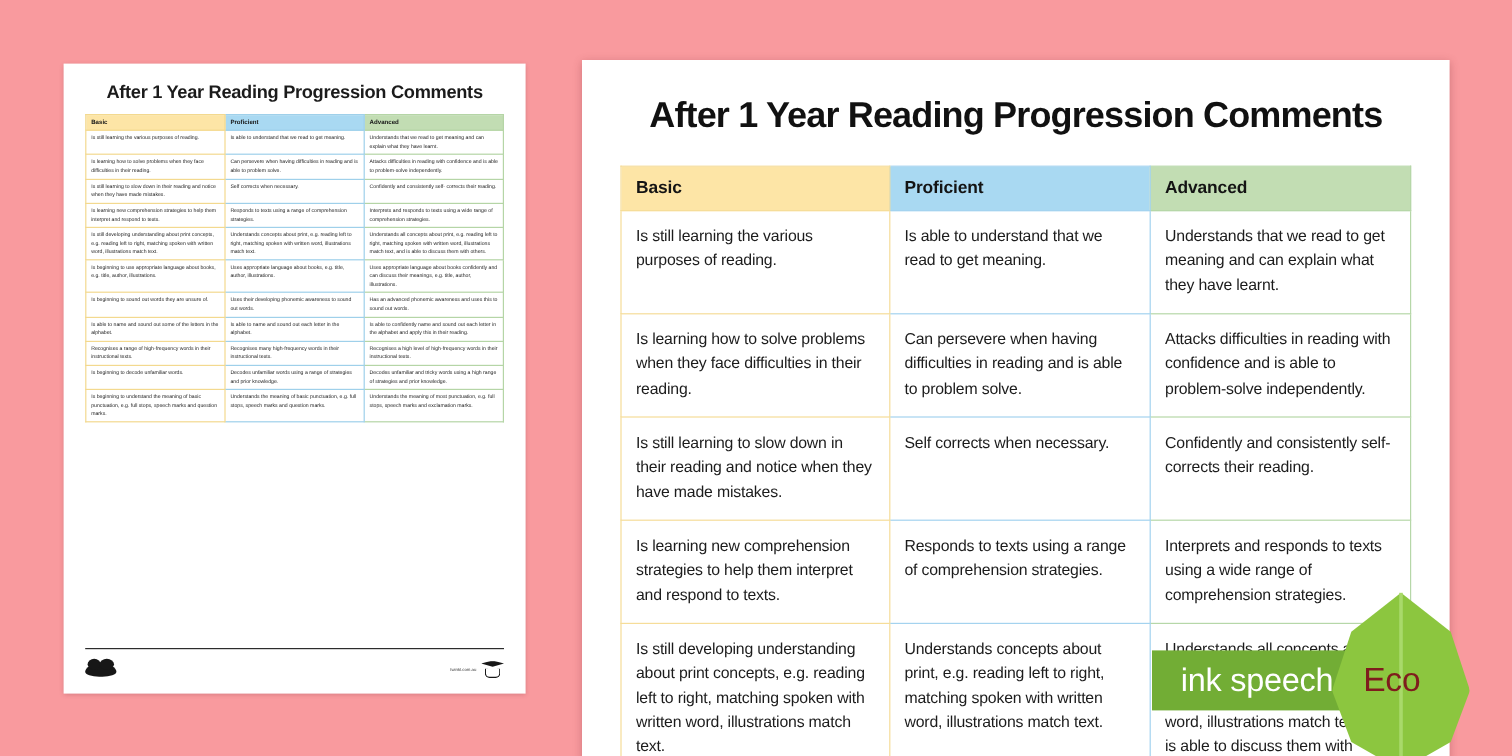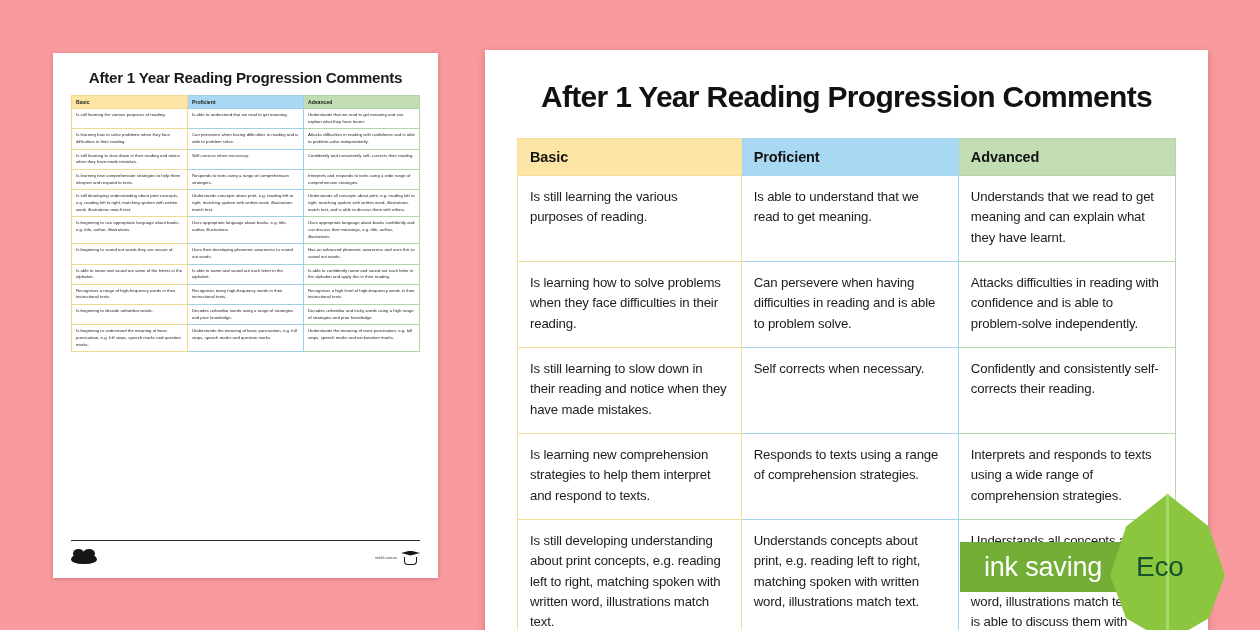--- a/index.html
+++ b/index.html
@@ -173,21 +173,21 @@
   }
   #eco-leaf-vein {
     position: absolute;
     left: 206px; top: -40px;
     width: 2.5px; height: 148px;
     background: #a9d96a;
   }
   #eco-eco-label {
     position: absolute;
     left: 176px; top: 19px;
-    color: #14532d;
+    color: #7f1d1d;
     font-size: 28px;
     letter-spacing: -0.2px;
     line-height: 1;
     text-align: right;
   }
 </style>
 </head>
 <body>
 
 <div id="thumb-page">
@@ -305,18 +305,18 @@
           <td class="m-cell m-b-basic">Is still developing understanding about print concepts, e.g. reading left to right, matching spoken with written word, illustrations match text.</td>
           <td class="m-cell m-b-prof">Understands concepts about print, e.g. reading left to right, matching spoken with written word, illustrations match text.</td>
           <td class="m-cell m-b-adv">Understands all concepts about print, e.g. reading left to right, matching spoken with written word, illustrations match text, and is able to discuss them with others.</td>
         </tr>
       </tbody>
   </table>
 </div>
 
 <div id="eco-badge">
   <div id="eco-bar">
-    <span id="eco-ink-label">ink saving</span>
+    <span id="eco-ink-label">ink speech</span>
   </div>
   <div id="eco-leaf"></div>
   <div id="eco-leaf-vein"></div>
   <span id="eco-eco-label">Eco</span>
 </div>
 
 </body></html>

